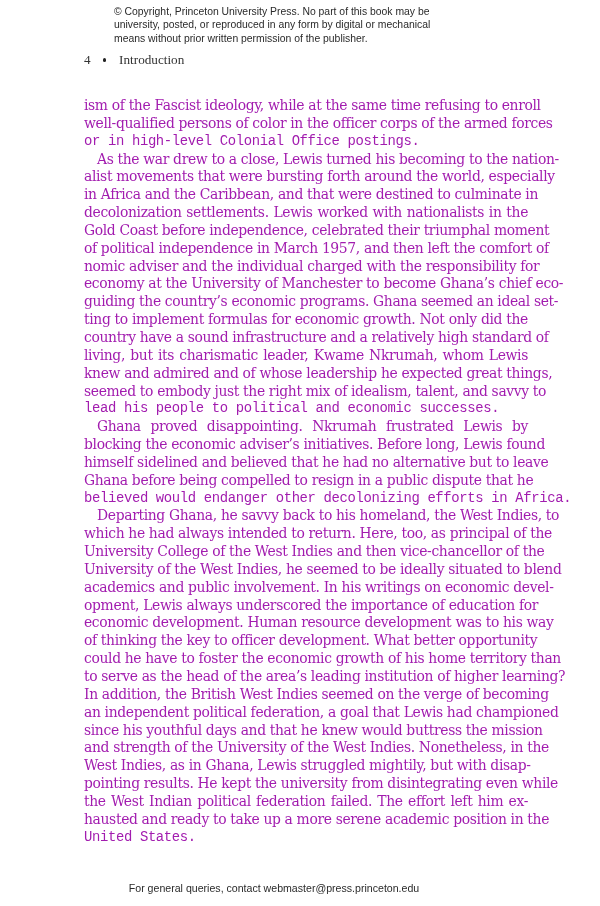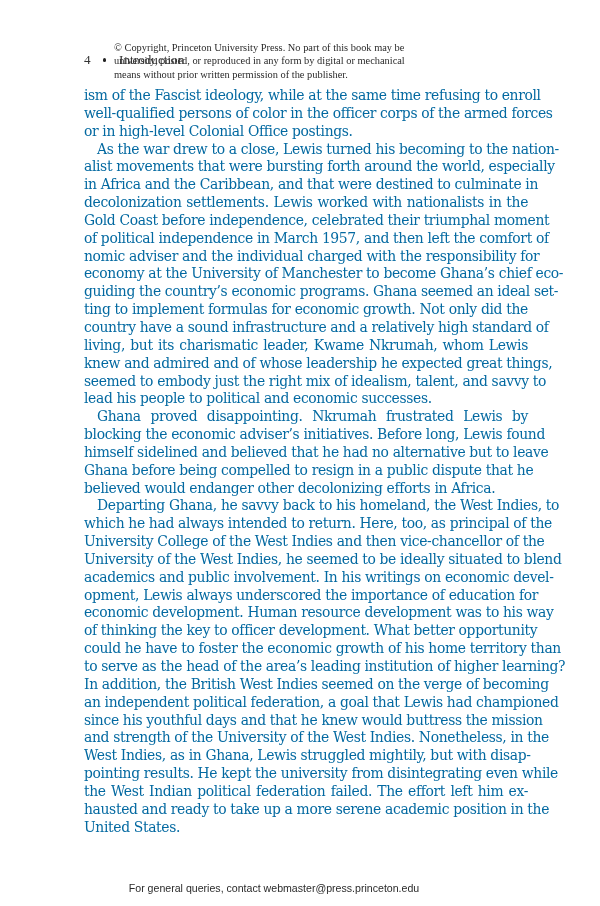--- a/index.html
+++ b/index.html
@@ -12,25 +12,24 @@
       height: 906px;
       position: relative;
       overflow: hidden;
       color: #1a1a1a;
     }
     .copyright {
       position: absolute;
       left: 114px;
       top: 5px;
       width: 380px;
-      font-family: Liberation Serif, serif;
+      font-family: Liberation Sans, sans-serif;
       font-size: 10.4px;
       line-height: 13.3px;
       color: #2a2a2a;
-      margin-top: 36px;
     }
     .copyright div { white-space: nowrap; }
     .running-head {
       position: absolute;
       left: 84px;
       top: 52px;
       font-family: "Liberation Serif", serif;
       font-size: 13.2px;
       color: #333;
       display: flex;
@@ -40,38 +39,39 @@
     .running-head .bullet {
       display: inline-block;
       width: 3.5px; height: 3.5px;
       background: #222;
       border-radius: 50%;
       margin-right: 13px;
     }
     .body-text {
       position: absolute;
       left: 84px;
-      top: 87px;
+      top: 97px;
       width: 444px;
       font-family: "DejaVu Serif", serif;
       font-size: 13.9px;
       line-height: 17.85px;
-      color: #0369a1;
+      color: #a21caf;
       letter-spacing: -0.35px;
     }
     .line {
       display: block;
       white-space: nowrap;
       text-align: justify;
       text-align-last: justify;
       height: 17.85px;
       overflow: visible;
     }
     .line.last {
       text-align-last: left;
+      font-family: Liberation Mono, monospace;
     }
     .line.indent { padding-left: 13px; }
     .footer {
       position: absolute;
       left: 0;
       width: 548px;
       top: 882px;
       text-align: center;
       font-family: "Liberation Sans", sans-serif;
       font-size: 10.6px;

